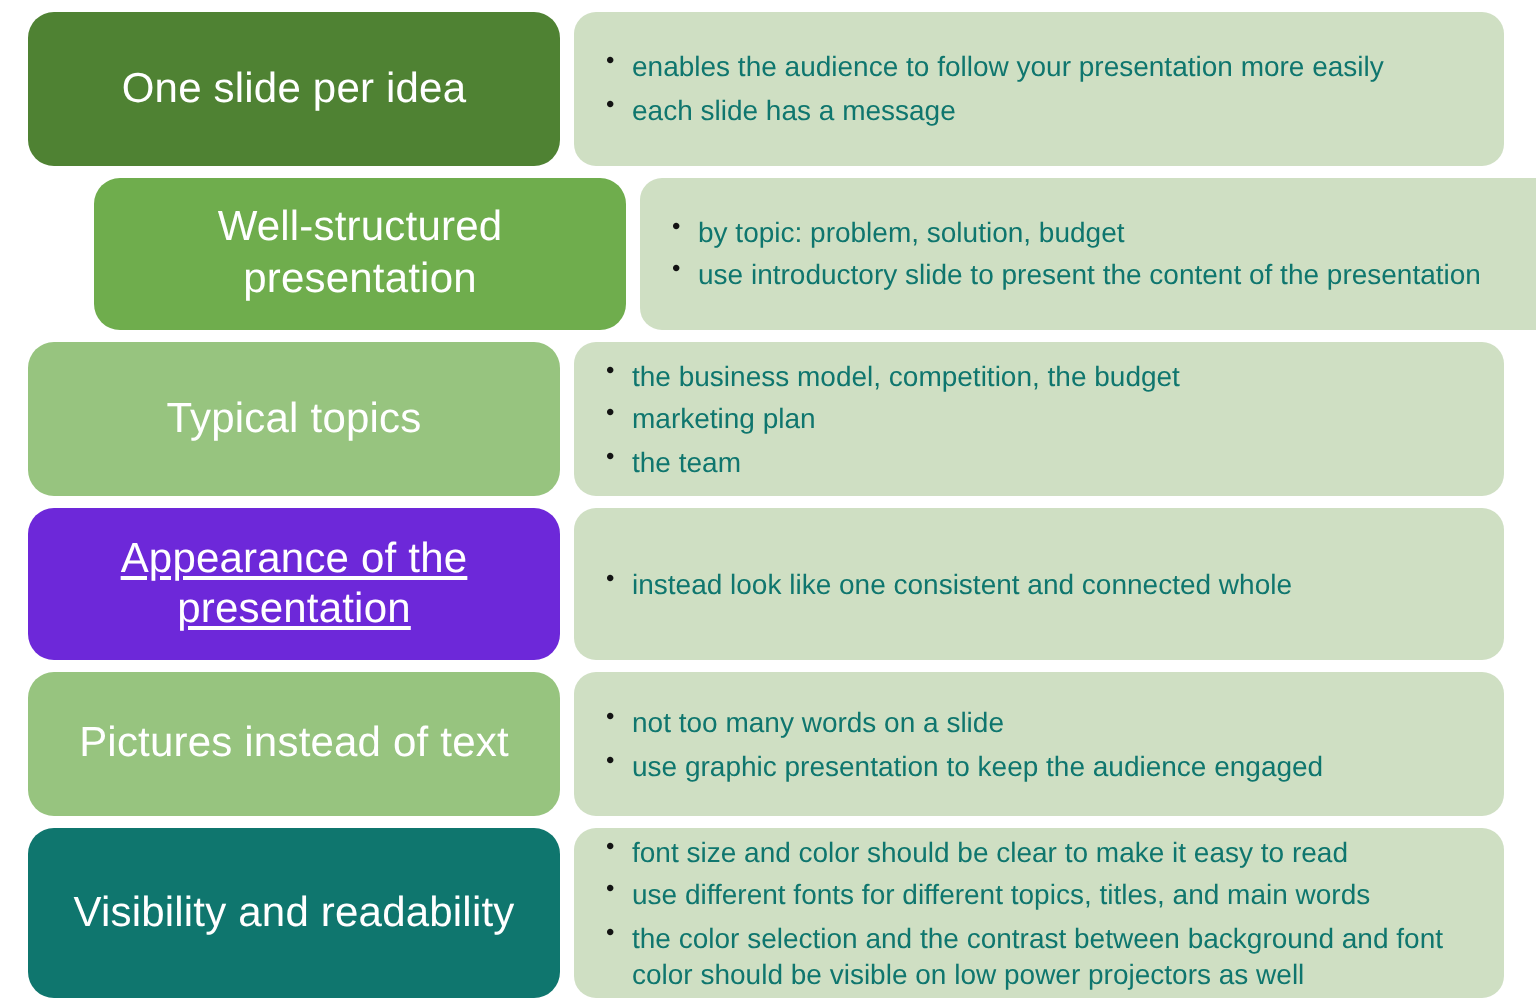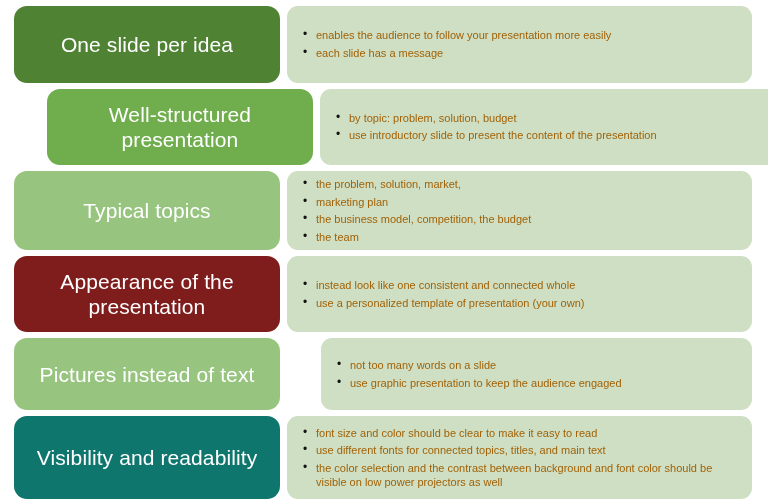--- a/index.html
+++ b/index.html
@@ -59,40 +59,40 @@
   }
   .bullet-list {
     margin: 0;
     padding: 0;
     list-style: none;
   }
   .bullet-item {
     position: relative;
     padding-left: 13px;
     margin: 0 0 3px 0;
-    font-size: 11px;
+    font-size: 14px;
     line-height: 1.32;
-    color: #a16207;
+    color: #0f766e;
   }
   .bullet-item:last-child { margin-bottom: 0; }
   .bullet-item::before {
     content: "\2022";
     position: absolute;
     left: 0;
     top: -1px;
     font-size: 12px;
     color: #131313;
   }
 
   
   .h1 { height: 79px; }
   .h2 { height: 78px; padding-left: 33px; }
   .h3 { height: 80px; }
   .h4 { height: 78px; }
-  .h5 { height: 74px; gap: 34px; }
+  .h5 { height: 74px; }
   .h6 { height: 85px; }
 </style>
 </head>
 <body>
 
 <div class="diagram">
 
   <div class="row h1">
     <div class="row-label" style="background:#4f8233;">
       <span>One slide per idea</span>
@@ -116,36 +116,34 @@
       </ul>
     </div>
   </div>
 
   <div class="row h3">
     <div class="row-label" style="background:#97c47f;">
       <span>Typical topics</span>
     </div>
     <div class="row-body" style="background: rgb(207, 223, 195);">
       <ul class="bullet-list">
-        <li class="bullet-item">the problem, solution, market,</li>
+        <li class="bullet-item">the business model, competition, the budget</li>
         <li class="bullet-item">marketing plan</li>
-        <li class="bullet-item">the business model, competition, the budget</li>
         <li class="bullet-item">the team</li>
       </ul>
     </div>
   </div>
 
   <div class="row h4">
-    <div class="row-label" style="background:#7f1d1d;">
+    <div class="row-label" style="background:#6d28d9;text-decoration:underline;">
       <span>Appearance of the presentation</span>
     </div>
     <div class="row-body" style="background: rgb(207, 223, 195);">
       <ul class="bullet-list">
         <li class="bullet-item">instead look like one consistent and connected whole</li>
-        <li class="bullet-item">use a personalized template of presentation (your own)</li>
       </ul>
     </div>
   </div>
 
   <div class="row h5">
     <div class="row-label" style="background:#97c47f;">
       <span>Pictures instead of text</span>
     </div>
     <div class="row-body" style="background: rgb(207, 223, 195);">
       <ul class="bullet-list">
@@ -155,19 +153,19 @@
     </div>
   </div>
 
   <div class="row h6">
     <div class="row-label" style="background:#0f766e;">
       <span>Visibility and readability</span>
     </div>
     <div class="row-body" style="background: rgb(207, 223, 195);">
       <ul class="bullet-list">
         <li class="bullet-item">font size and color should be clear to make it easy to read</li>
-        <li class="bullet-item">use different fonts for connected topics, titles, and main text</li>
+        <li class="bullet-item">use different fonts for different topics, titles, and main words</li>
         <li class="bullet-item">the color selection and the contrast between background and font color should be visible on low power projectors as well</li>
       </ul>
     </div>
   </div>
 
 </div>
 
 </body></html>

